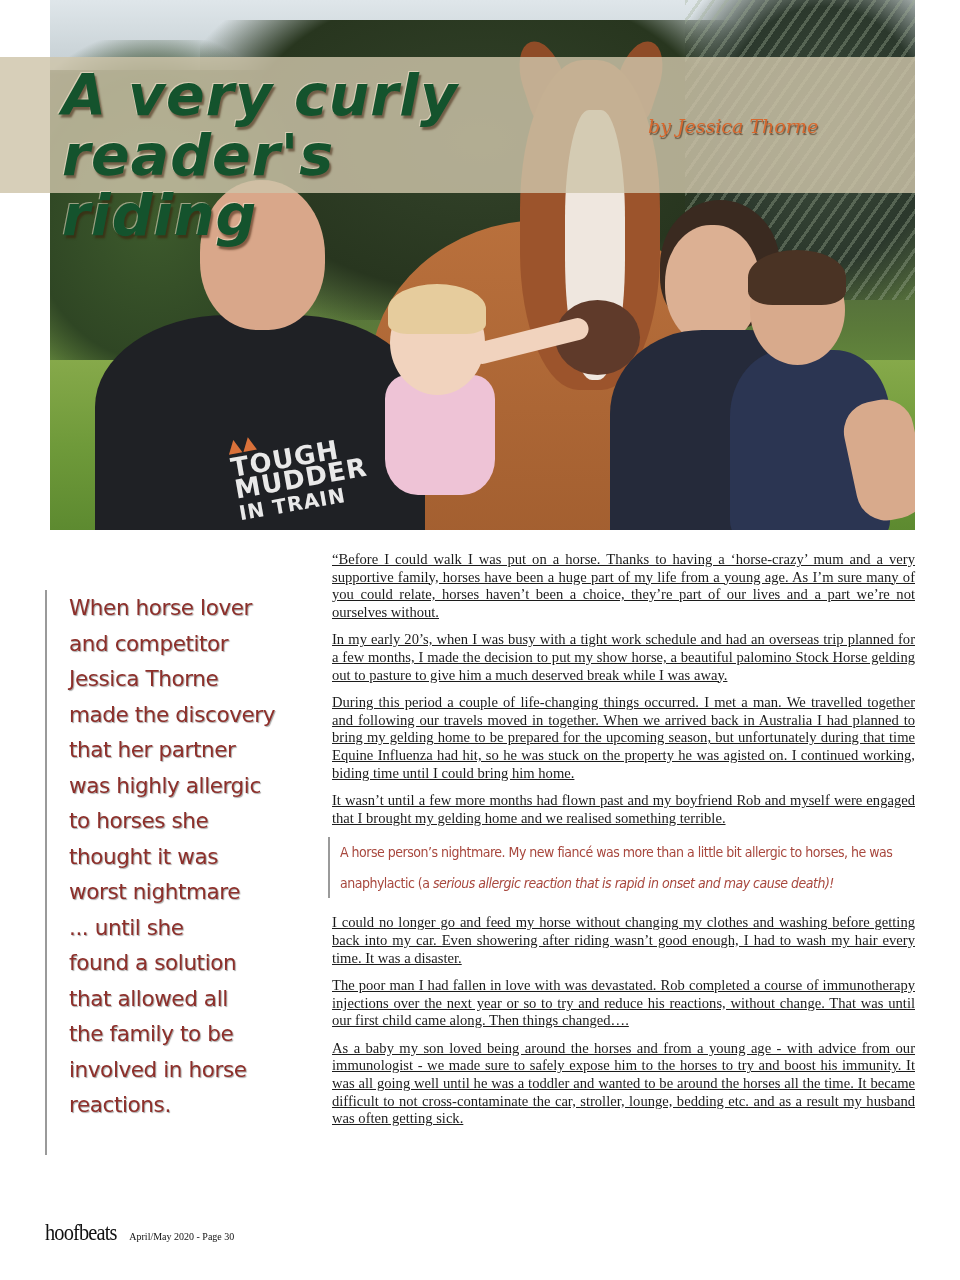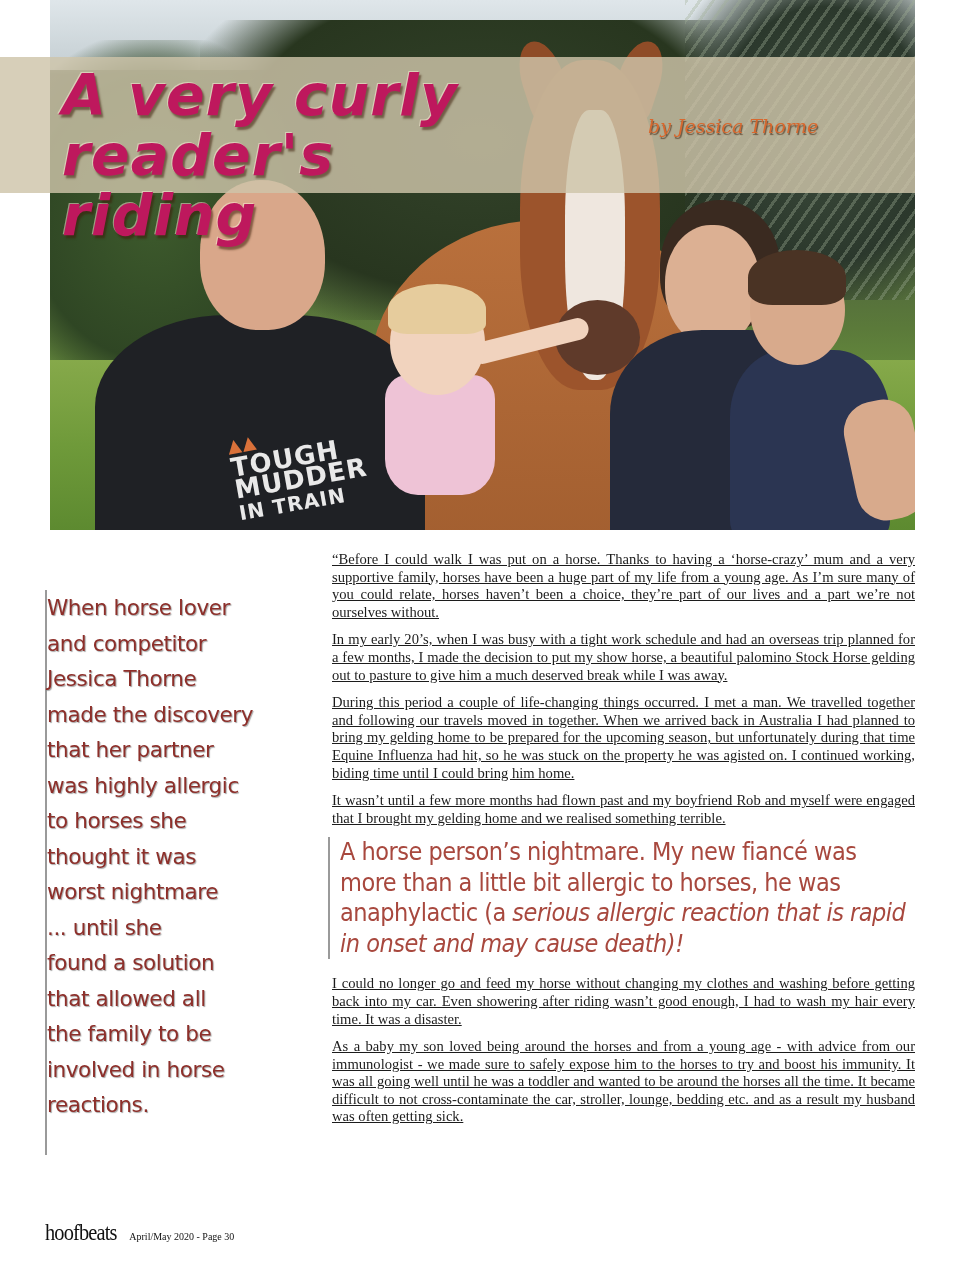--- a/index.html
+++ b/index.html
@@ -73,56 +73,57 @@
       border-radius: 30px; background: #d8aa8c; transform: rotate(-12deg); }
 
     
     .banner {
       position: absolute; left: 0; top: 57px; width: 915px; height: 136px;
       background: rgba(206,197,170,0.82);
     }
     .banner .title {
       position: absolute; left: 62px; top: 8px; width: 430px;
       font-family: "DejaVu Sans", sans-serif; font-weight: bold; font-style: italic;
-      font-size: 57px; line-height: 60px; color: #be185d;
+      font-size: 57px; line-height: 60px; color: #14532d;
       letter-spacing: 1px;
       text-shadow: 2px 3px 2px rgba(60,30,10,0.55), -1px -1px 0 rgba(255,240,220,0.5);
     }
     .banner .byline {
       position: absolute; left: 648px; top: 58px;
       font-family: "DejaVu Serif", serif; font-style: italic; font-weight: normal;
       font-size: 19px; color: #d8682e;
       text-shadow: 1px 2px 1px rgba(60,30,10,0.6);
     }
 
     
     .side-quote {
       position: absolute; left: 45px; top: 590px; width: 255px; height: 565px;
       border-left: 2px solid #9a9a9a;
+      padding-left: 22px;
     }
     .side-quote .line {
       display: block;
       font-family: "DejaVu Sans", sans-serif; font-size: 21.5px; line-height: 35.5px;
       color: #8d2f2a; white-space: nowrap; letter-spacing: -0.4px;
       text-shadow: 1px 1px 1px rgba(0,0,0,0.35);
     }
 
     
     .article {
       position: absolute; left: 332px; top: 551px; width: 583px;
       font-family: "Liberation Serif", serif; font-size: 14.6px; line-height: 17.6px;
       color: #1c1c1c; text-align: justify;
     }
     .article p { margin-bottom: 10px; text-decoration: underline; }
 
     .inline-quote {
       margin: 2px 0 16px -4px;
       border-left: 2px solid #9a9a9a;
       padding-left: 10px;
-      font-family: "DejaVu Sans", sans-serif; font-size: 25px; line-height: 30.5px;
+      font-family: "DejaVu Sans", sans-serif; font-size: 14px; line-height: 30.5px;
       color: #a8483e; text-align: left; letter-spacing: -0.5px;
       font-stretch: condensed;
     }
     .inline-quote .it { font-style: italic; }
 
     
     .footer {
       position: absolute; left: 45px; top: 1219px;
       white-space: nowrap; color: #111;
     }
@@ -200,19 +201,20 @@
   <p>“Before I could walk I was put on a horse. Thanks to having a ‘horse-crazy’ mum and a very supportive family, horses have been a huge part of my life from a young age. As I’m sure many of you could relate, horses haven’t been a choice, they’re part of our lives and a part we’re not ourselves without.</p>
   <p>In my early 20’s, when I was busy with a tight work schedule and had an overseas trip planned for a few months,  I made the decision to put my show horse, a beautiful palomino Stock Horse gelding out to pasture to give him a much deserved break while I was away.</p>
   <p>During this period a couple of life-changing things occurred. I met a man. We travelled together and following our travels moved in together. When we arrived back in Australia I had planned to bring my gelding home to be prepared for the upcoming season, but unfortunately during that time Equine Influenza had hit, so he was stuck on the property he was agisted on. I continued working, biding time until I could bring him home.</p>
   <p>It wasn’t until a few more months had flown past and my boyfriend Rob and myself were engaged that I brought my gelding home and we realised something terrible.</p>
 
   <blockquote class="inline-quote">
     <span>A horse person’s nightmare.  My new fiancé was more than a little bit allergic to horses, he was anaphylactic (a </span><span class="it">serious allergic reaction that is rapid in onset and may cause death)!</span>
   </blockquote>
 
   <p> I could no longer go and feed my horse without changing my clothes and washing before getting back into my car. Even showering after riding wasn’t good enough, I had to wash my hair every time. It was a disaster.</p>
+  <p>The poor man I had fallen in love with was devastated. Rob completed a course of immunotherapy injections over the next year or so to try and reduce his reactions, without change. That was until our first child came along. Then things changed….</p>
   <p>As a baby my son loved being around the horses and from a young age - with advice from our immunologist - we made sure to safely expose him to the horses to try and boost his immunity. It was all going well until he was a toddler and wanted to be around the horses all the time. It became difficult to not cross-contaminate the car, stroller, lounge, bedding etc. and as a result my husband was often getting sick.</p>
 </article>
 
 <footer class="footer">
   <span class="brand">hoofbeats</span>
   <span class="issue">April/May 2020  - Page 30</span>
 </footer>
 
 </body></html>

